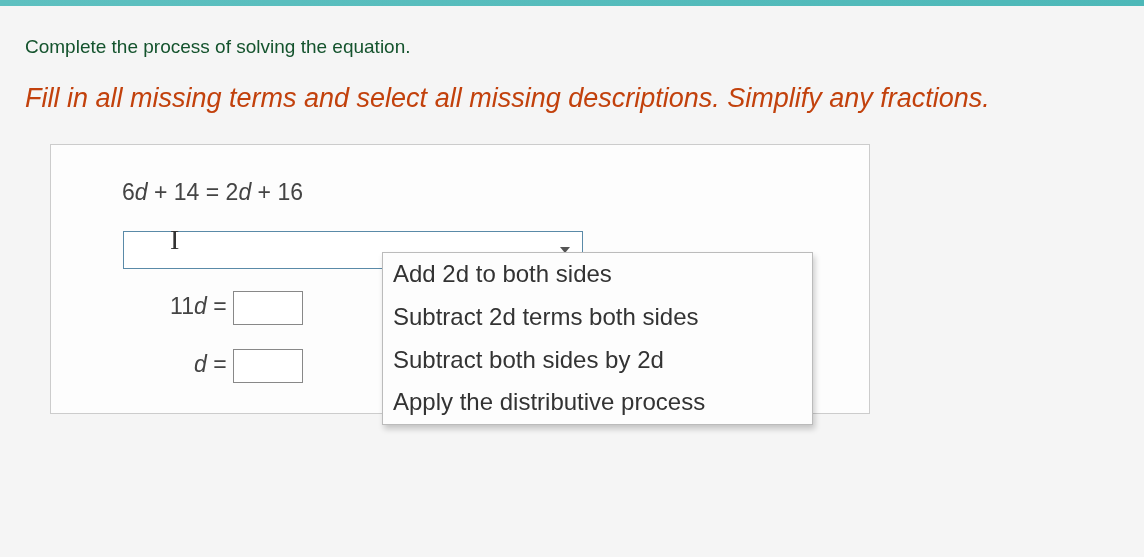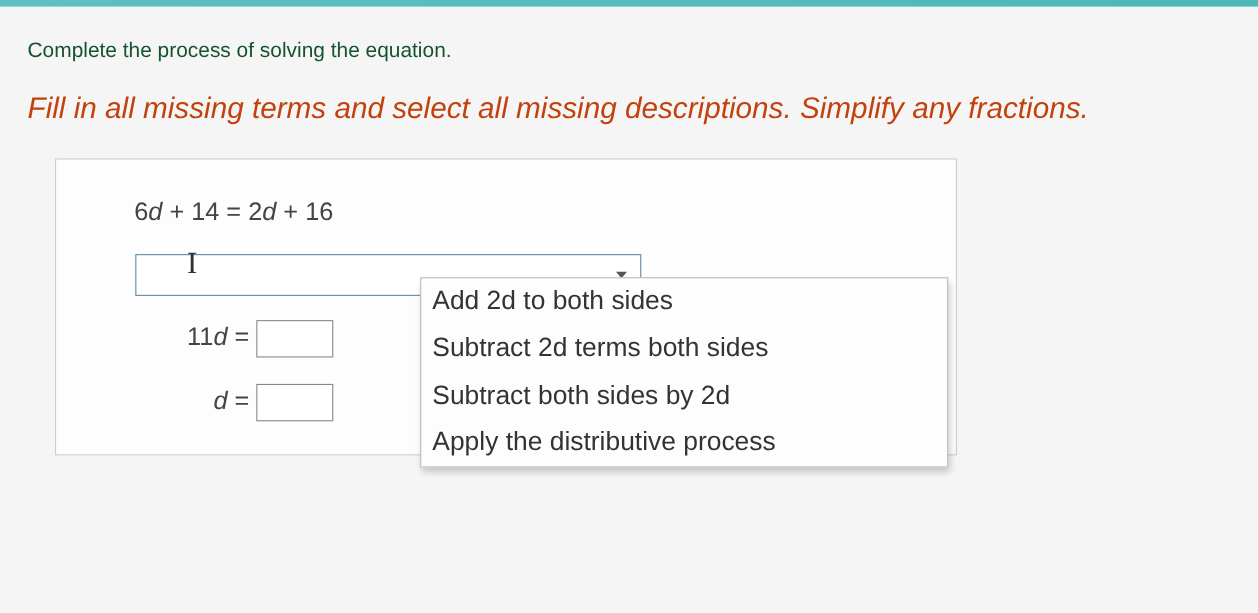--- a/index.html
+++ b/index.html
@@ -101,21 +101,21 @@
       top: -8px;
       font-size: 28px;
       color: #333;
       font-family: serif;
       pointer-events: none;
     }
     .dropdown-list {
       position: absolute;
       left: 332px;
       top: 108px;
-      width: 480px;
+      width: 431px;
       background: #fdfdfd;
       border: 1px solid #bbb;
       box-shadow: 2px 4px 6px rgba(0,0,0,0.2);
       z-index: 10;
     }
     .dropdown-item {
       padding: 4px 10px;
       font-size: 24px;
       color: #333;
       font-family: "Segoe UI", Arial, sans-serif;

